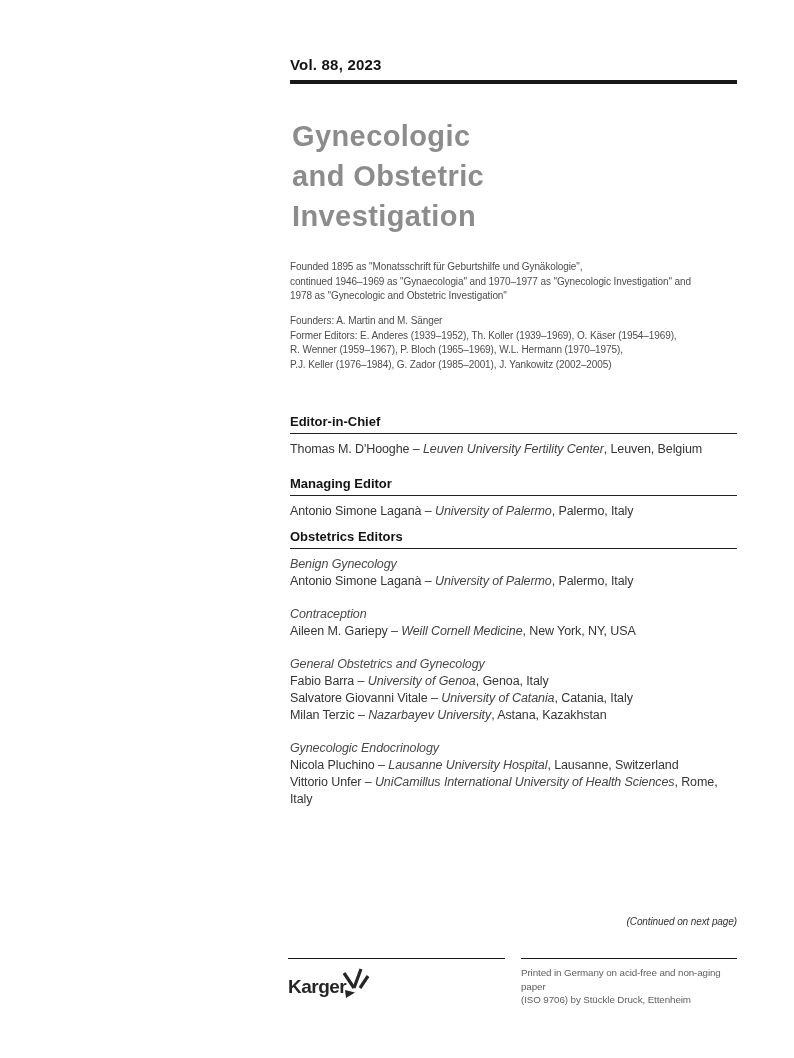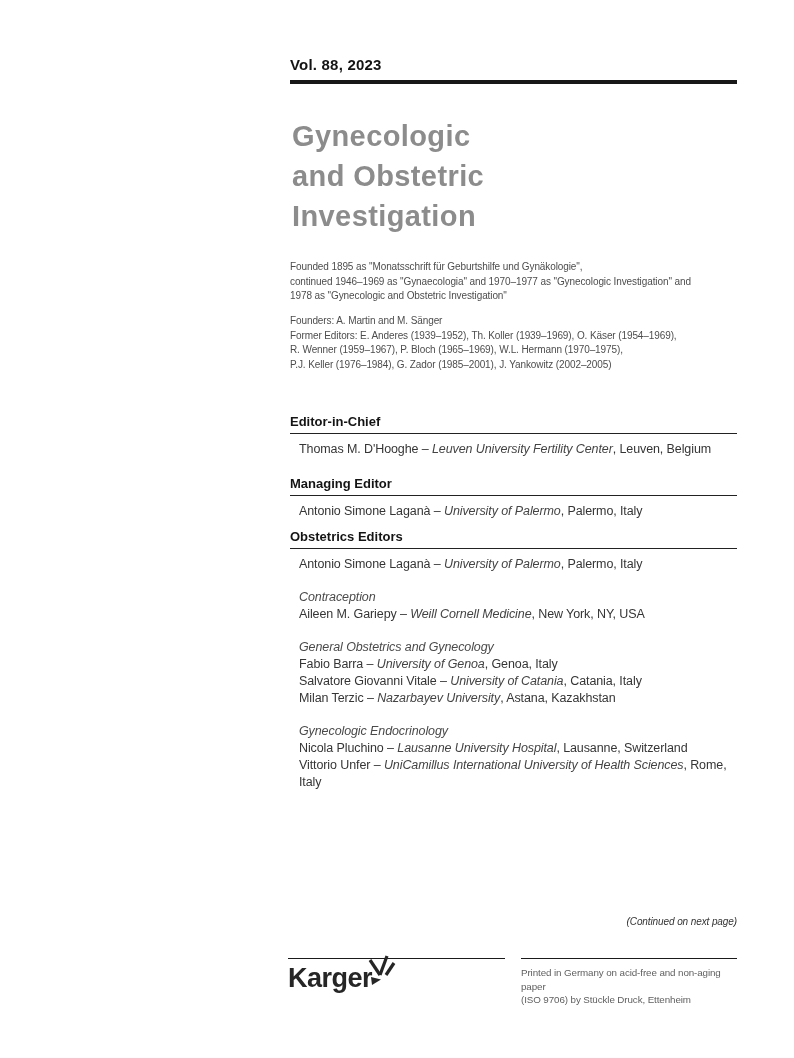--- a/index.html
+++ b/index.html
@@ -36,40 +36,40 @@
     position:absolute;top:0;left:290px;width:447px;height:100%;
   }
   .section{position:absolute;left:0;width:100%;}
   .section:nth-child(1){top:414px;}
   .section:nth-child(2){top:476px;}
   .section:nth-child(3){top:529px;}
   .section-heading{
     margin:0;font-size:13px;line-height:15px;font-weight:bold;color:#141414;
     padding-bottom:4px;border-bottom:1.5px solid #222;
   }
-  .group{margin-top:16px;margin-left:9px;}
+  .group{margin-top:16px;}
   .group:first-of-type{margin-top:7px;}
   .specialty{
     font-size:12.5px;line-height:17px;font-style:italic;color:#4a4a4a;
     letter-spacing:-.1px;
   }
   .person{
     font-size:12.5px;line-height:17px;color:#353535;letter-spacing:-.1px;
   }
   .person .affiliation{font-style:italic;color:#444;}
   .continued{
     position:absolute;top:916px;right:57px;
     font-size:10px;font-style:italic;color:#333;letter-spacing:-.1px;
   }
   .footer-col{position:absolute;top:958px;border-top:1.5px solid #1a1a1a;}
   .footer-left{left:288px;width:217px;}
   .footer-right{left:521px;width:216px;}
   .karger{
-    margin-top:4px;display:inline-block;position:relative;
-    font-size:27px;font-weight:bold;color:#262626;letter-spacing:-.5px;
+    margin-top:17px;display:inline-block;position:relative;
+    font-size:19px;font-weight:bold;color:#262626;letter-spacing:-.5px;
   }
   .karger-spark{position:absolute;top:-9px;right:-24px;}
   .printing{
     margin:7px 0 0 0;font-size:9.8px;line-height:13.5px;color:#5f5f5f;
     letter-spacing:-.1px;white-space:pre-line;
   }
 </style>
 </head>
 <body>
 
@@ -101,20 +101,21 @@
       </div>
       <div class="section">
         <h2 class="section-heading">Managing Editor</h2>
         <div class="group">
           <div class="person"><span class="name">Antonio Simone Laganà</span> – <span class="affiliation">University of Palermo</span>, <span class="location">Palermo, Italy</span></div>
         </div>
       </div>
       <div class="section">
         <h2 class="section-heading">Obstetrics Editors</h2>
         <div class="group">
+          <div class="specialty">Benign Gynecology</div>
           <div class="person"><span class="name">Antonio Simone Laganà</span> – <span class="affiliation">University of Palermo</span>, <span class="location">Palermo, Italy</span></div>
         </div>
         <div class="group">
           <div class="specialty">Contraception</div>
           <div class="person"><span class="name">Aileen M. Gariepy</span> – <span class="affiliation">Weill Cornell Medicine</span>, <span class="location">New York, NY, USA</span></div>
         </div>
         <div class="group">
           <div class="specialty">General Obstetrics and Gynecology</div>
           <div class="person"><span class="name">Fabio Barra</span> – <span class="affiliation">University of Genoa</span>, <span class="location">Genoa, Italy</span></div>
           <div class="person"><span class="name">Salvatore Giovanni Vitale</span> – <span class="affiliation">University of Catania</span>, <span class="location">Catania, Italy</span></div>

